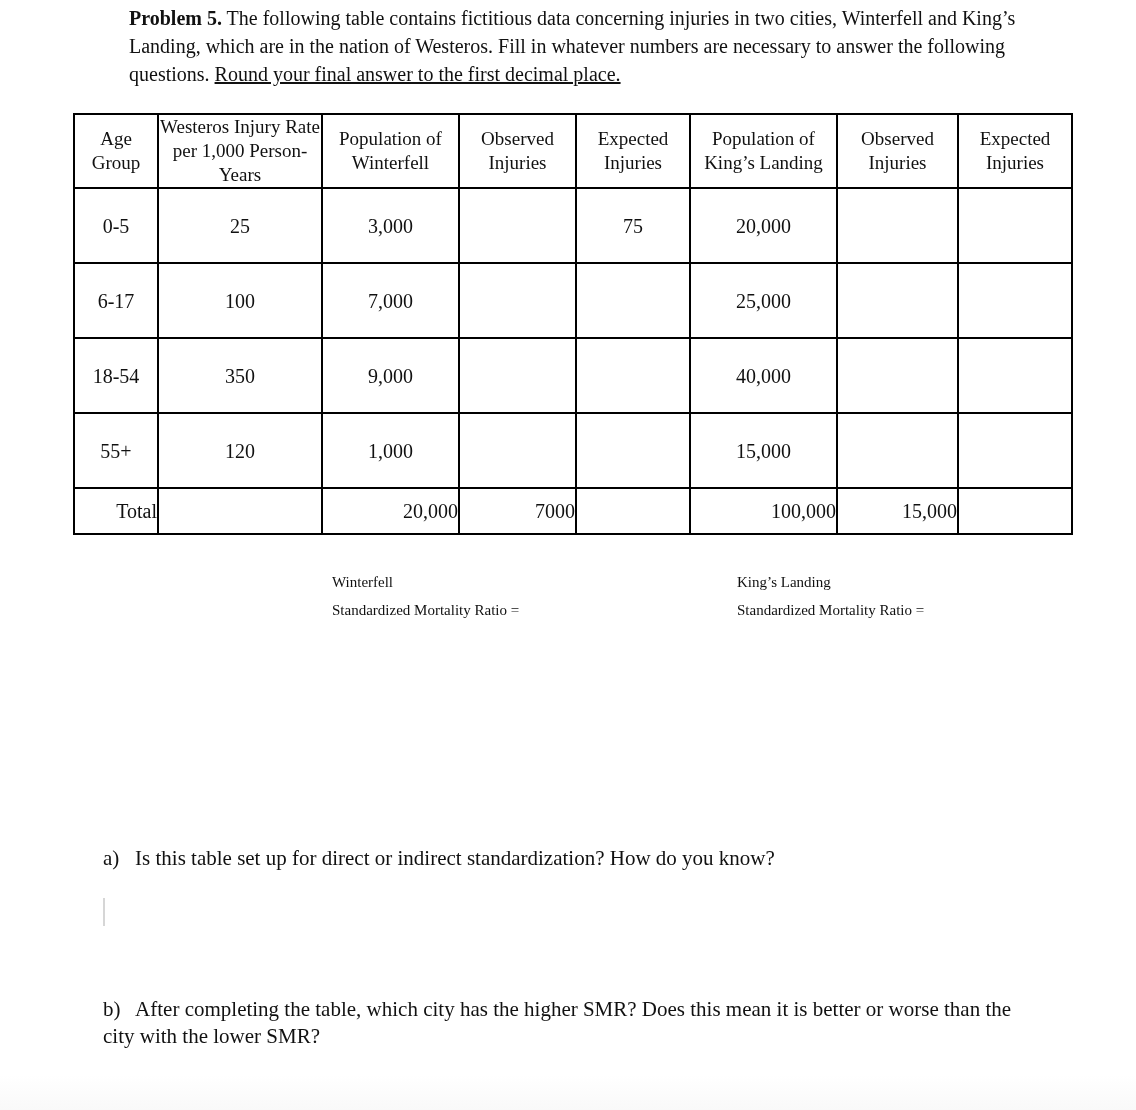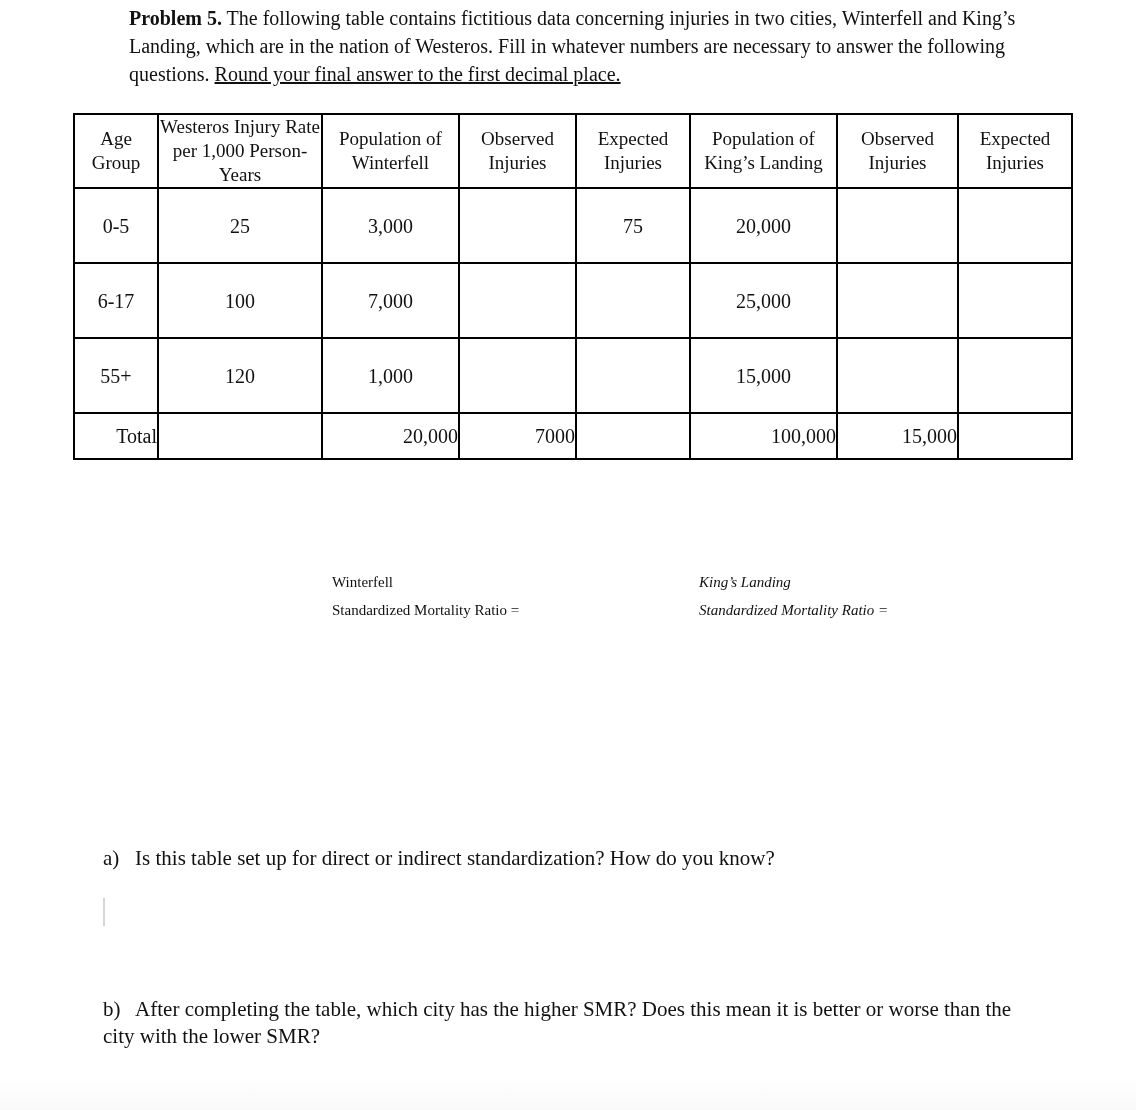--- a/index.html
+++ b/index.html
@@ -72,20 +72,30 @@
     <td>6-17</td>
     <td>100</td>
     <td>7,000</td>
     <td></td>
     <td></td>
     <td>25,000</td>
     <td></td>
     <td></td>
   </tr>
   <tr class="row">
+    <td>18-54</td>
+    <td>350</td>
+    <td>9,000</td>
+    <td></td>
+    <td></td>
+    <td>40,000</td>
+    <td></td>
+    <td></td>
+  </tr>
+  <tr class="row">
     <td>55+</td>
     <td>120</td>
     <td>1,000</td>
     <td></td>
     <td></td>
     <td>15,000</td>
     <td></td>
     <td></td>
   </tr>
   <tr class="total">
@@ -98,20 +108,20 @@
     <td>15,000</td>
     <td></td>
   </tr>
 </tbody>
   </table>
 
 <div class="smr" style="left:332px; top:568px;">
   <div>Winterfell</div>
   <div>Standardized Mortality Ratio =</div>
 </div>
-<div class="smr" style="left:699px; top:568px;font-style:italic;">
+<div class="smr" style="left:737px; top:568px;">
   <div>King’s Landing</div>
   <div>Standardized Mortality Ratio =</div>
 </div>
 
 <div class="q" style="left:103px; top:845px; white-space:pre;text-align:right;">a)   Is this table set up for direct or indirect standardization? How do you know?</div>
 <div class="cursor"></div>
 <div class="q" style="left:103px; top:996px; width:920px; white-space:pre-wrap;">b)   After completing the table, which city has the higher SMR? Does this mean it is better or worse than the city with the lower SMR?</div>
 
 </body></html>

